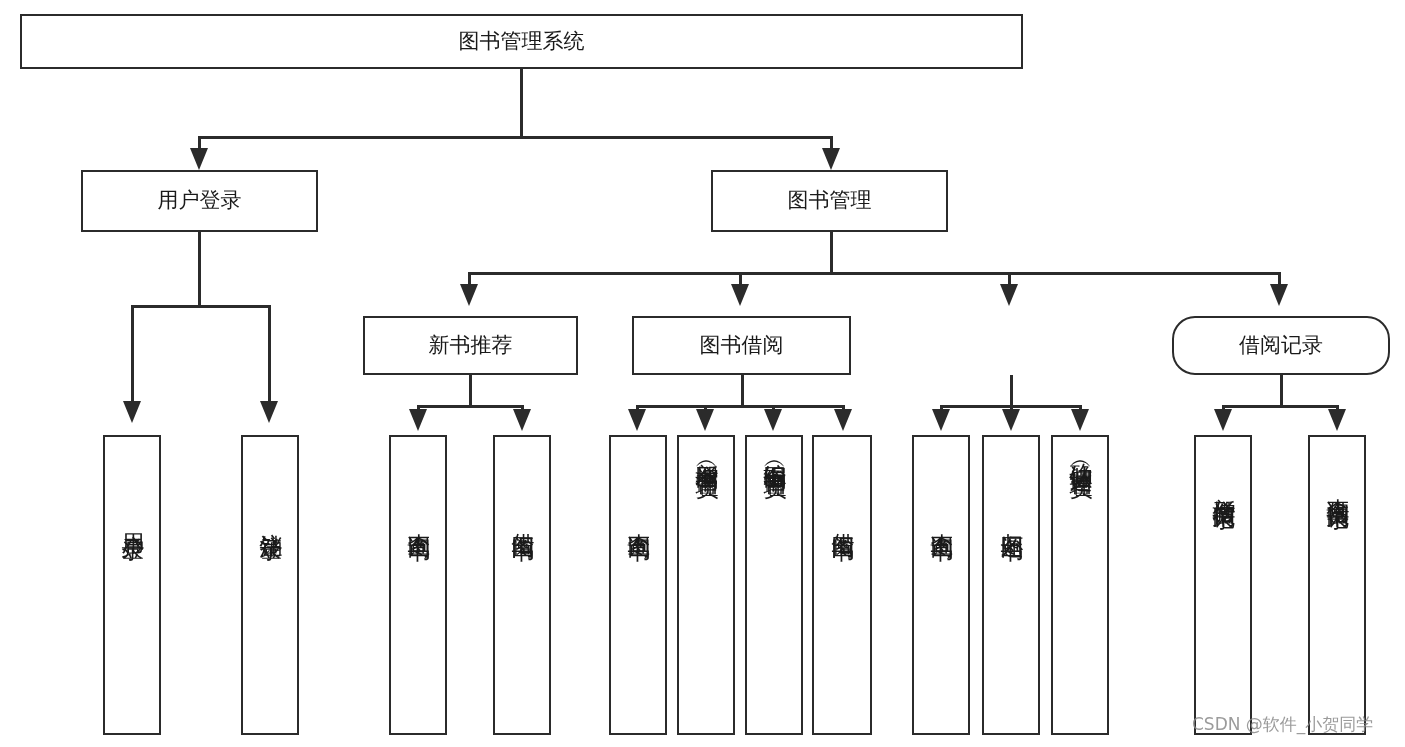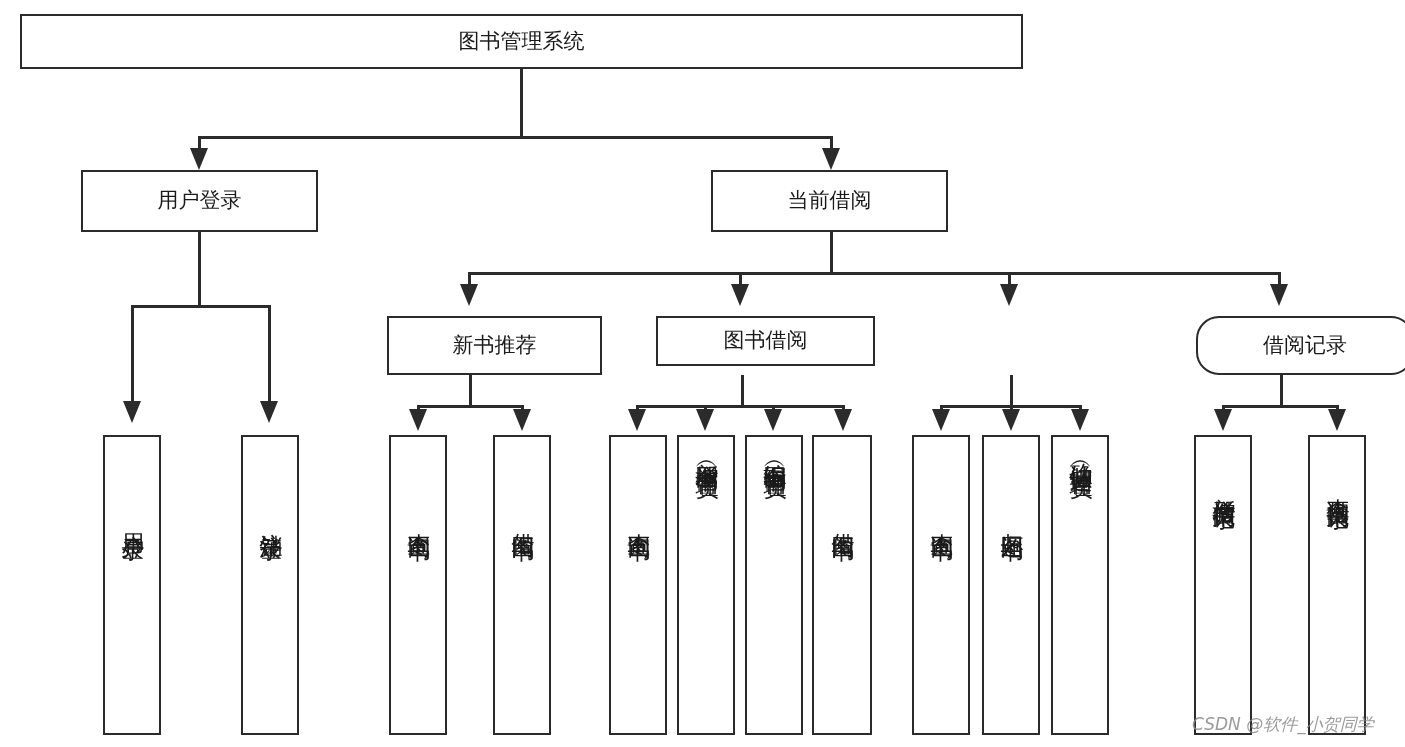--- a/index.html
+++ b/index.html
@@ -18,21 +18,21 @@
     background:#ffffff;
     border:2px solid #2b2b2b;
     display:flex;
     align-items:center;
     justify-content:center;
     color:#1a1a1a;
     text-rendering:geometricPrecision;
   }
   .node.root{font-size:21px;}
   .node.lvl2{font-size:21px;}
-  .node.lvl3{font-size:21px;margin-left:24px;}
+  .node.lvl3{font-size:21px;}
 
   
   .node.leaf{
     align-items:flex-start;
     justify-content:center;
     padding-top:4px;
     font-size:23px;
   }
   .node.leaf .vtext{
     writing-mode:vertical-rl;
@@ -57,21 +57,20 @@
   }
 
   
   #watermark{
     position:absolute;
     left:1192px;top:713px;
     font-size:17px;
     color:#8a8a8a;
     white-space:nowrap;
     opacity:.85;
-    font-style:italic;
   }
 </style>
 </head>
 <body>
 
 <div id="canvas">
 
   <div class="ln vl" style="left:520px;top:68px;width:3px;height:70px;"></div>
   <div class="ln hl" style="left:198px;top:136px;width:635px;"></div>
   <div class="ln vl" style="left:198px;top:136px;height:14px;"></div>
@@ -133,28 +132,28 @@
 
   <div class="node root" style="left:20px;top:14px;width:1003px;height:55px;">
     <span>图书管理系统</span>
   </div>
 
   <div class="node lvl2" style="left:81px;top:170px;width:237px;height:62px;">
     <span>用户登录</span>
   </div>
 
   <div class="node lvl2" style="left:711px;top:170px;width:237px;height:62px;">
-    <span>当前借阅</span>
+    <span>图书管理</span>
   </div>
 
   <div class="node lvl3" style="left:363px;top:316px;width:215px;height:59px;">
     <span>新书推荐</span>
   </div>
 
-  <div class="node lvl3" style="left:632px;top:316px;width:219px;height:50px;">
+  <div class="node lvl3" style="left:632px;top:316px;width:219px;height:59px;">
     <span>图书借阅</span>
   </div>
 
 
   <div class="node lvl3" style="left:1172px;top:316px;width:218px;height:59px;border-radius:23px;">
     <span>借阅记录</span>
   </div>
 
   <div class="node leaf" style="left:103px;top:435px;width:58px;height:300px;padding-top:78px;">
     <span class="vtext">用户登录</span>

